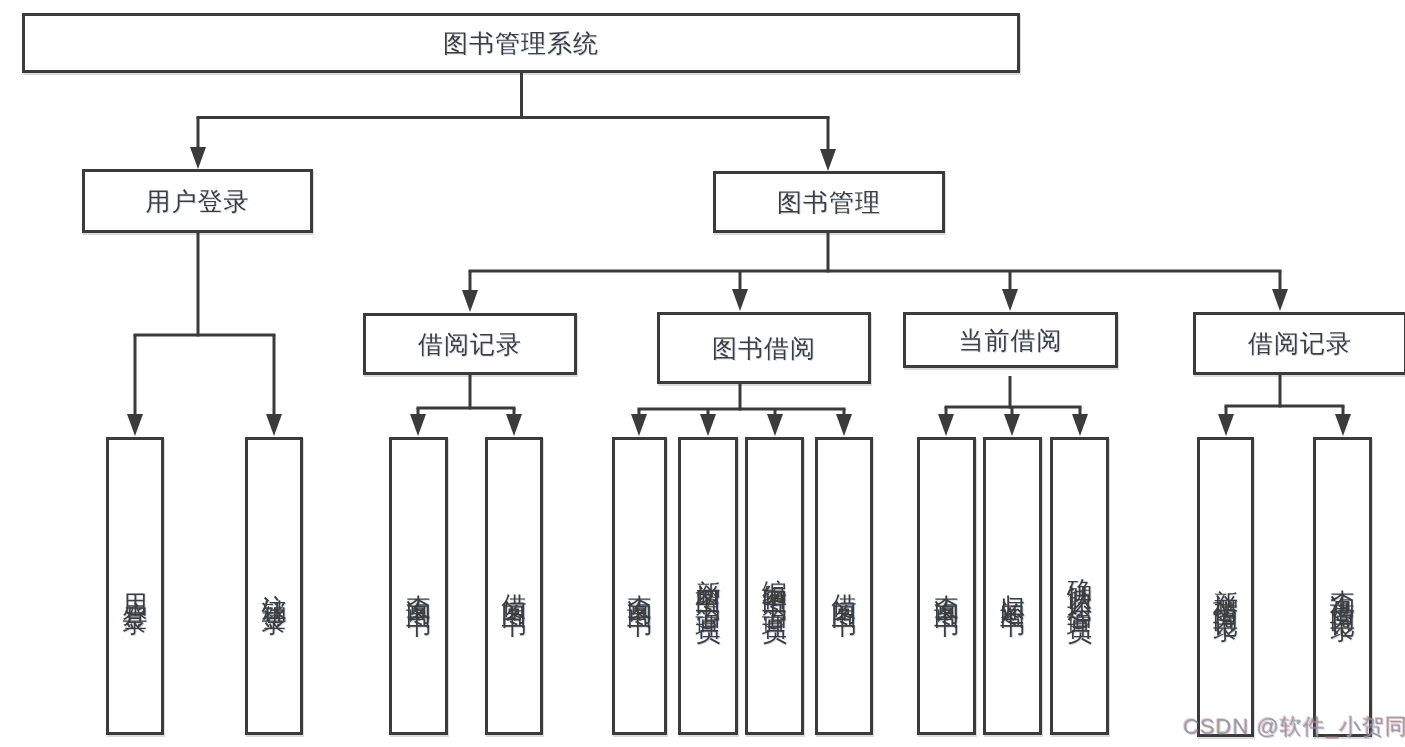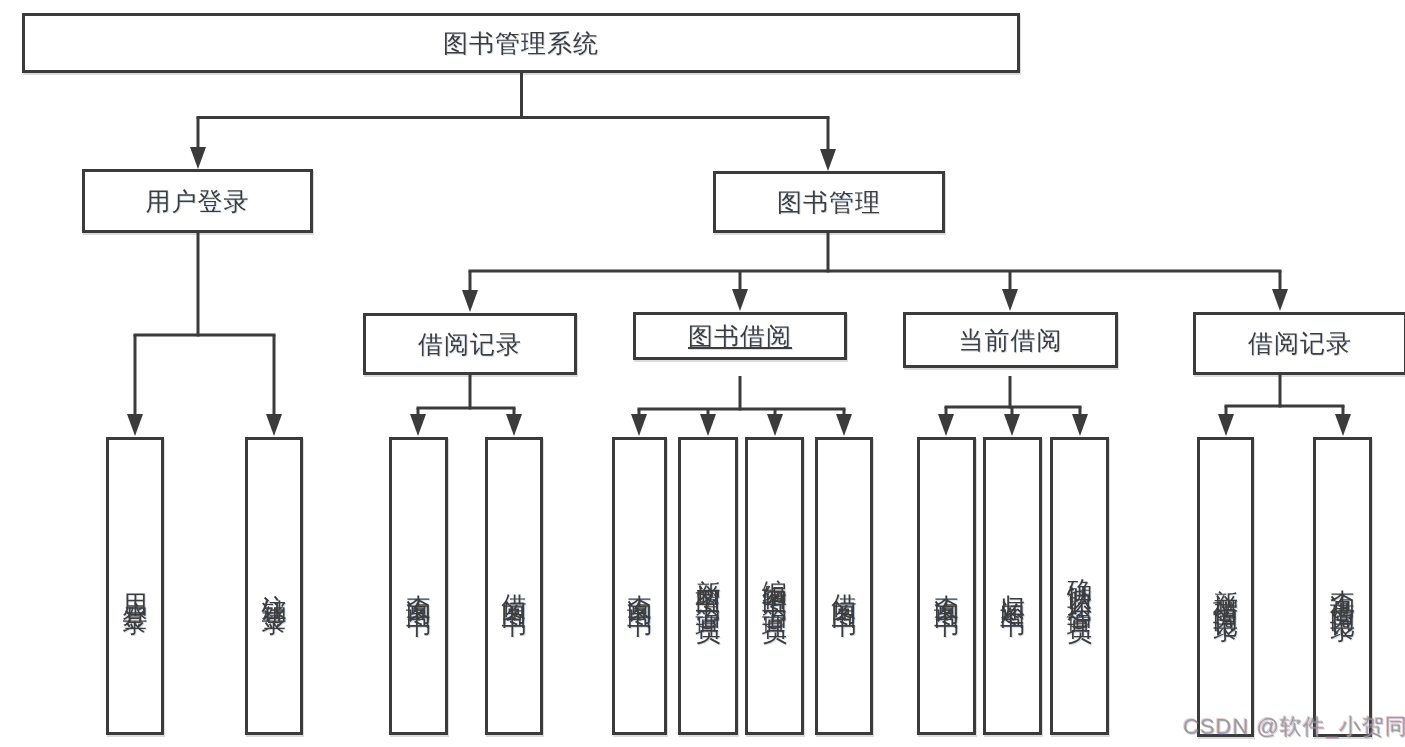--- a/index.html
+++ b/index.html
@@ -113,21 +113,21 @@
 <div class="node" style="left:82px; top:169px; width:231px; height:64px;">
   <span>用户登录</span>
 </div>
 <div class="node" style="left:713px; top:171px; width:232px; height:62px;">
   <span>图书管理</span>
 </div>
 
 <div class="node" style="left:363px; top:313px; width:214px; height:62px;">
   <span>借阅记录</span>
 </div>
-<div class="node" style="left:633px; top:312px; width:214px; height:48px;text-decoration:underline;">
+<div class="node" style="left:657px; top:312px; width:214px; height:72px;">
   <span>图书借阅</span>
 </div>
 <div class="node" style="left:903px; top:312px; width:215px; height:56px;">
   <span>当前借阅</span>
 </div>
 <div class="node" style="left:1173px; top:312px; width:214px; height:63px;margin-left:20px;">
   <span>借阅记录</span>
 </div>
 
 <div class="node leaf" style="left:106px; top:437px; width:58px; height:298px;">

